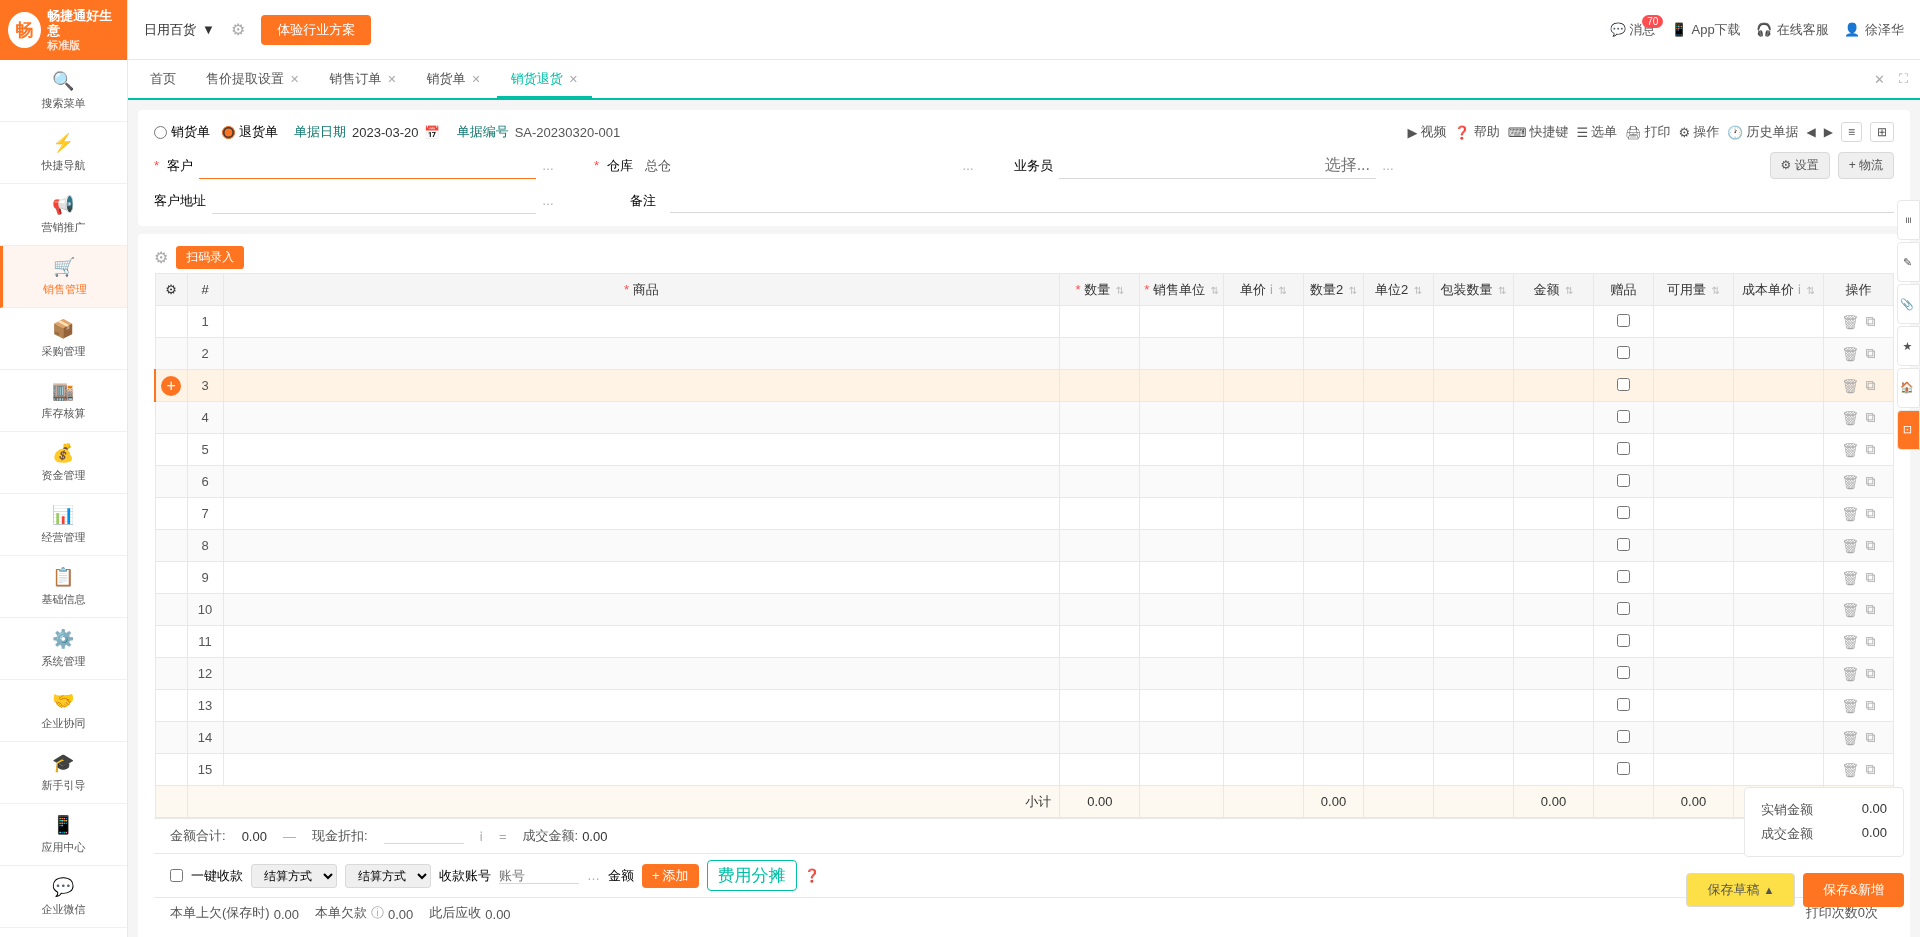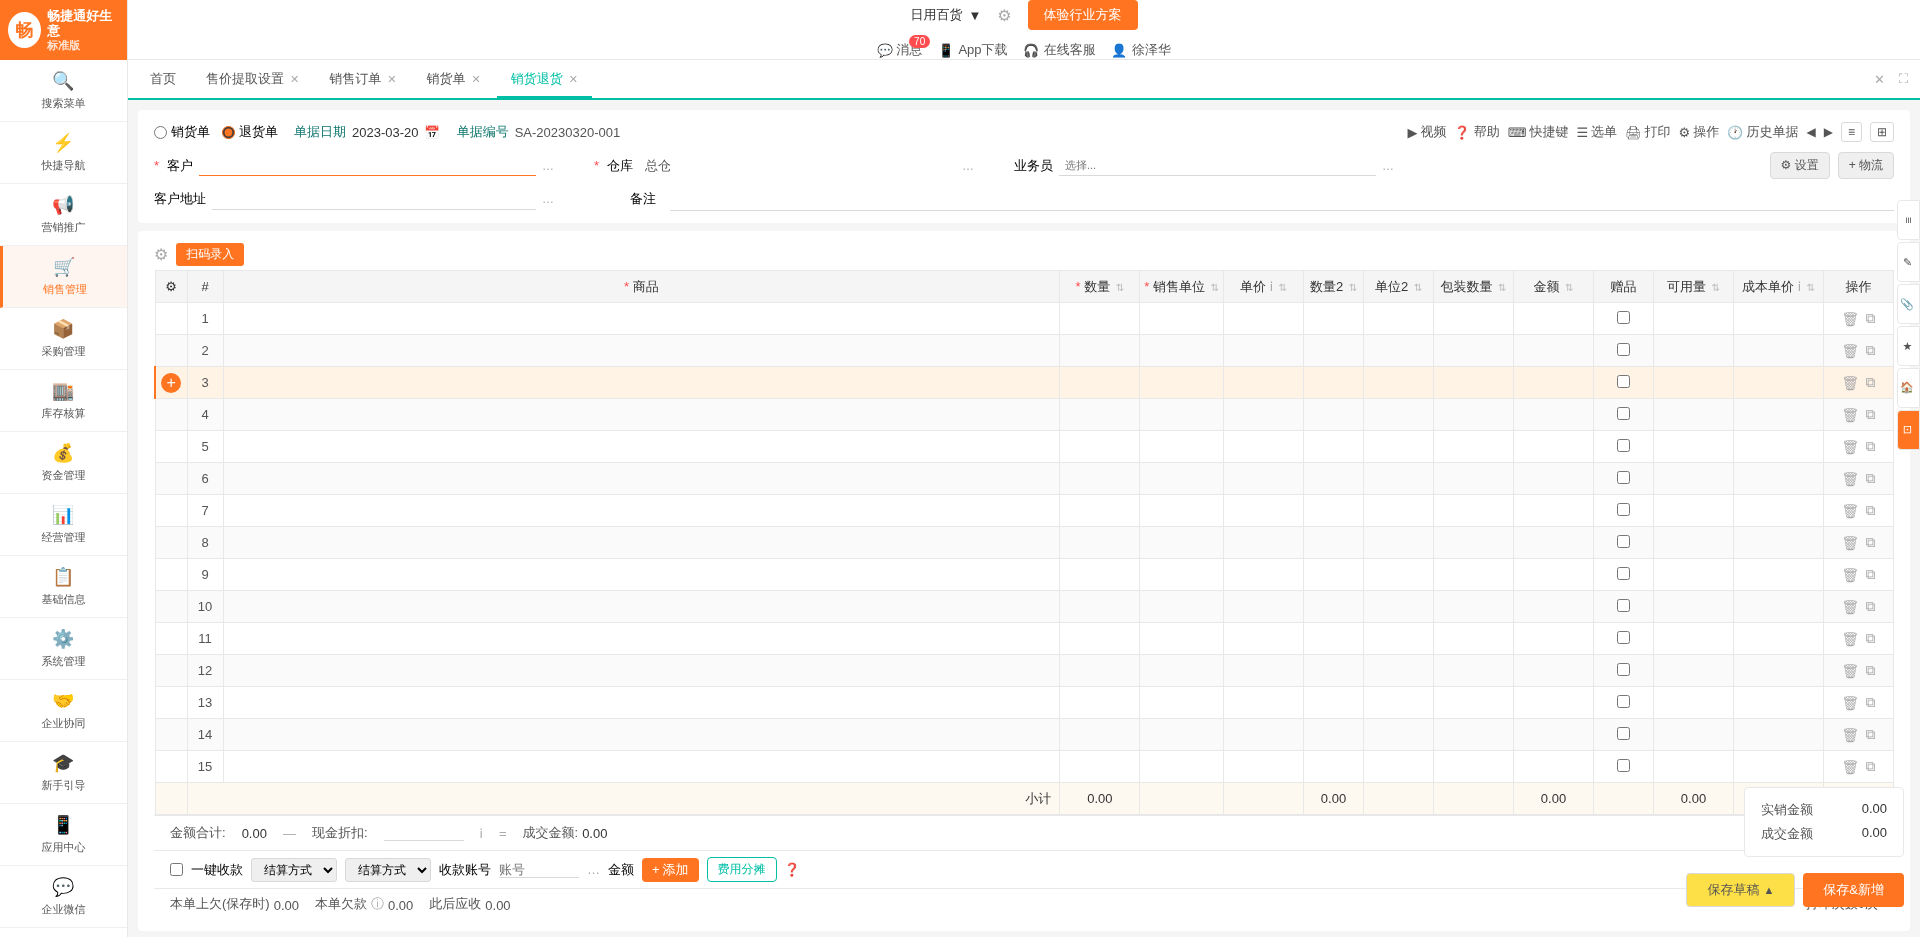--- a/index.html
+++ b/index.html
@@ -53,21 +53,20 @@
 
     
     .header {
       height: 60px;
       background: #fff;
       display: flex;
       align-items: center;
       justify-content: space-between;
       padding: 0 16px;
       border-bottom: 1px solid #e8e8e8;
-      flex-direction: column;
     }
     .header-left { display: flex; align-items: center; gap: 16px; }
     .header-daily { display: flex; align-items: center; gap: 6px; color: #333; font-size: 13px; }
     .header-settings-btn { color: #aaa; font-size: 16px; cursor: pointer; }
     .header-trial-btn {
       background: #ff7420; color: #fff; border: none; border-radius: 4px;
       padding: 6px 16px; cursor: pointer; font-size: 13px;
     }
     .header-right { display: flex; align-items: center; gap: 16px; }
     .header-msg { position: relative; color: #555; cursor: pointer; font-size: 13px; display: flex; align-items: center; gap: 3px; }
@@ -115,22 +114,23 @@
     }
     .btn-setting { color: #555; }
     .btn-logistics { color: #555; }
 
     
     .form-fields-row { display: flex; align-items: center; gap: 0; margin-bottom: 8px; }
     .field-group { display: flex; align-items: center; gap: 6px; flex: 1; }
     .field-group label { color: #ff4d4f; margin-right: 2px; }
     .field-input {
       flex: 1; border: none; border-bottom: 1px solid #ff7420;
-      padding: 4px 6px; outline: none; font-size: 11px;
+      padding: 4px 6px; outline: none; font-size: 16px;
       color: #0c4a6e;
+      text-align: right;
     }
     .field-input.normal { border-bottom-color: #d9d9d9; }
     .field-dots { color: #aaa; cursor: pointer; font-size: 12px; }
 
     .form-fields-row2 { display: flex; align-items: center; gap: 16px; }
     .remark-input { flex: 1; border: none; border-bottom: 1px solid #d9d9d9; padding: 4px 6px; outline: none; font-size: 13px; }
 
     
     .table-toolbar { display: flex; align-items: center; margin-bottom: 4px; gap: 8px; }
     .scan-btn {
@@ -176,21 +176,21 @@
       display: flex; align-items: center; gap: 8px; font-size: 13px;
     }
     .payment-row input[type="checkbox"] { accent-color: #ff7420; }
     .payment-method-select { border: 1px solid #d9d9d9; border-radius: 3px; padding: 3px 8px; font-size: 12px; }
     .add-payment-btn {
       background: #ff7420; color: #fff; border: none; border-radius: 4px;
       padding: 3px 10px; cursor: pointer; font-size: 12px; display: flex; align-items: center; gap: 3px;
     }
     .fee-split-btn {
       border: 1px solid #00bfa5; color: #00bfa5; border-radius: 4px;
-      padding: 3px 10px; cursor: pointer; font-size: 12px; background: #fff;
+      padding: 3px 10px; cursor: pointer; font-size: 17px; background: #fff;
     }
     .help-icon { color: #aaa; cursor: pointer; }
 
     .bottom-status {
       background: #fff; padding: 6px 16px; border-top: 1px solid #e8e8e8;
       display: flex; align-items: center; font-size: 12px; color: #555; gap: 16px;
     }
     .status-item { display: flex; align-items: flex-end; gap: 4px; }
     .print-btn { margin-left: auto; color: #555; cursor: pointer; }
 

